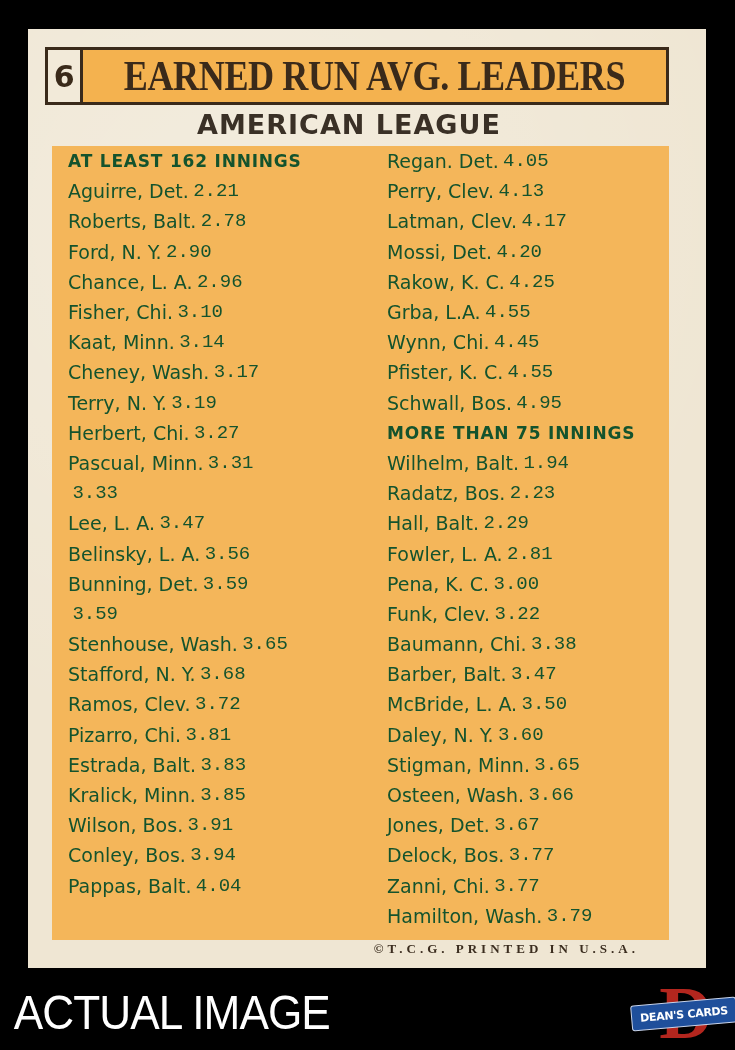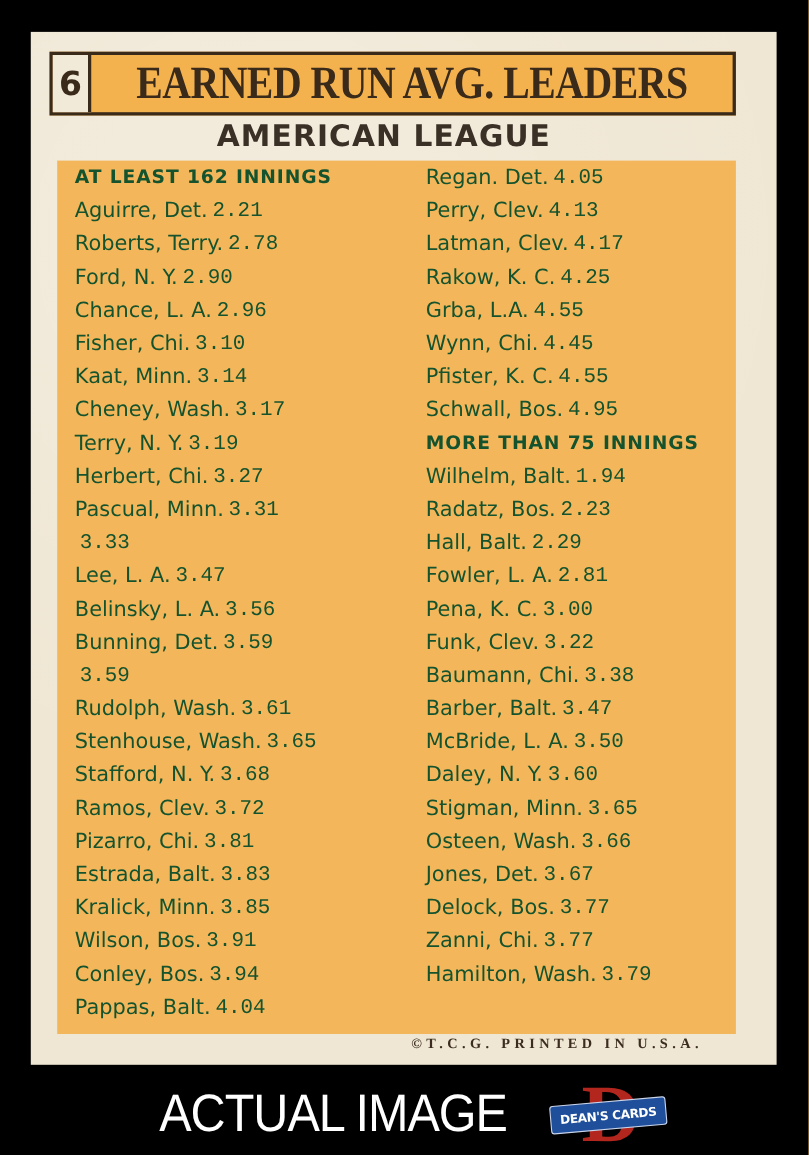--- a/index.html
+++ b/index.html
@@ -52,21 +52,21 @@
   }
   .col.left .era { width: 50px; margin-right: 4px; }
   .col.right .era { width: 50px; }
   .copyright {
     position: absolute; right: 30px; top: 795px;
     font-family: Liberation Serif, serif; font-weight: bold; font-size: 13px; color: #3b2d1f;
     letter-spacing: 4px;
   }
   .footer {
     position: absolute; left: 0; top: 975px; width: 735px; height: 75px;
-    display: flex; align-items: center; justify-content: center;
+    display: flex; align-items: center; justify-content: space-between;
   }
   .footer-text {
     color: #fff; font-family: "Liberation Sans", sans-serif; font-size: 48px; letter-spacing: -1px;
     margin-right: 26px; transform: scaleX(0.92);
   }
   .logo { position: relative; width: 104px; height: 66px; }
   .logo .d {
     position: absolute; left: 26px; top: 0; width: 58px; height: 66px;
     font-family: "Liberation Serif", serif; font-weight: bold; font-size: 74px; line-height: 66px;
     color: #b3261e; text-align: center;
@@ -92,21 +92,21 @@
   <div class="table">
     <div class="col left" id="left-col">
       <div class="row section">
         <span class="name">AT LEAST 162 INNINGS</span>
       </div>
     <div class="row">
           <span class="name">Aguirre, Det.</span>
           <span class="era">2.21</span>
         </div>
         <div class="row">
-          <span class="name">Roberts, Terry.</span>
+          <span class="name">Roberts, Balt.</span>
           <span class="era">2.78</span>
         </div>
         <div class="row">
           <span class="name">Ford, N. Y.</span>
           <span class="era">2.90</span>
         </div>
         <div class="row">
           <span class="name">Chance, L. A.</span>
           <span class="era">2.96</span>
         </div>
@@ -146,24 +146,20 @@
           <span class="era">3.56</span>
         </div>
         <div class="row">
           <span class="name">Bunning, Det.</span>
           <span class="era">3.59</span>
         </div>
         <div class="row">
           <span class="era">3.59</span>
         </div>
         <div class="row">
-          <span class="name">Rudolph, Wash.</span>
-          <span class="era">3.61</span>
-        </div>
-        <div class="row">
           <span class="name">Stenhouse, Wash.</span>
           <span class="era">3.65</span>
         </div>
         <div class="row">
           <span class="name">Stafford, N. Y.</span>
           <span class="era">3.68</span>
         </div>
         <div class="row">
           <span class="name">Ramos, Clev.</span>
           <span class="era">3.72</span>
@@ -198,20 +194,24 @@
           <span class="name">Regan. Det.</span>
           <span class="era">4.05</span>
         </div>
         <div class="row">
           <span class="name">Perry, Clev.</span>
           <span class="era">4.13</span>
         </div>
         <div class="row">
           <span class="name">Latman, Clev.</span>
           <span class="era">4.17</span>
+        </div>
+        <div class="row">
+          <span class="name">Mossi, Det.</span>
+          <span class="era">4.20</span>
         </div>
         <div class="row">
           <span class="name">Rakow, K. C.</span>
           <span class="era">4.25</span>
         </div>
         <div class="row">
           <span class="name">Grba, L.A.</span>
           <span class="era">4.55</span>
         </div>
         <div class="row">

